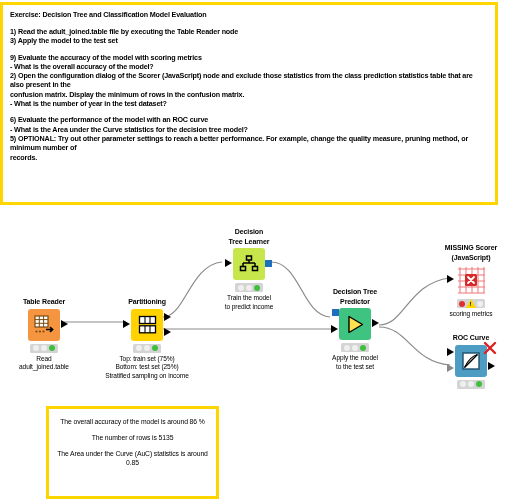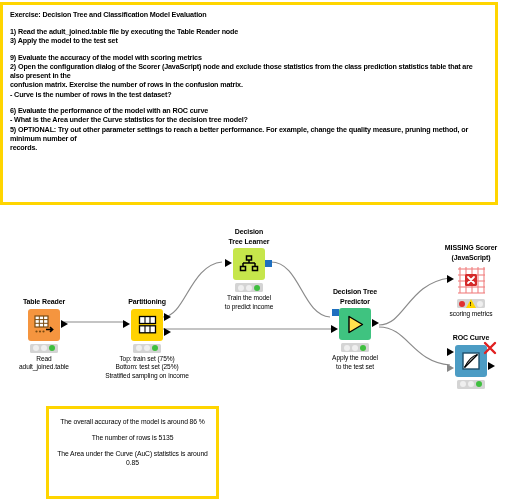--- a/index.html
+++ b/index.html
@@ -218,23 +218,24 @@
 <div class="annotation" id="task-annotation">
   <div id="task-title">Exercise: Decision Tree and Classification Model Evaluation</div>
 
   <div class="task-block">
     <div class="task-line">1) Read the adult_joined.table file by executing the Table Reader node</div>
     <div class="task-line">3) Apply the model to the test set</div>
   </div>
 
   <div class="task-block">
     <div class="task-line">9) Evaluate the accuracy of the model with scoring metrics</div>
+    <div class="task-line">- What is the overall accuracy of the model?</div>
     <div class="task-line">2) Open the configuration dialog of the Scorer (JavaScript) node and exclude those statistics from the class prediction statistics table that are also present in the</div>
-    <div class="task-line">confusion matrix. Exercise the number of rows in the confusion matrix.</div>
-    <div class="task-line">- Curve is the number of rows in the test dataset?</div>
+    <div class="task-line">confusion matrix. Display the minimum of rows in the confusion matrix.</div>
+    <div class="task-line">- What is the number of year in the test dataset?</div>
   </div>
 
   <div class="task-block">
     <div class="task-line">6) Evaluate the performance of the model with an ROC curve</div>
     <div class="task-line">- What is the Area under the Curve statistics for the decision tree model?</div>
     <div class="task-line">5) OPTIONAL: Try out other parameter settings to reach a better performance. For example, change the quality measure, pruning method, or minimum number of</div>
     <div class="task-line">records.</div>
   </div>
 </div>
 

